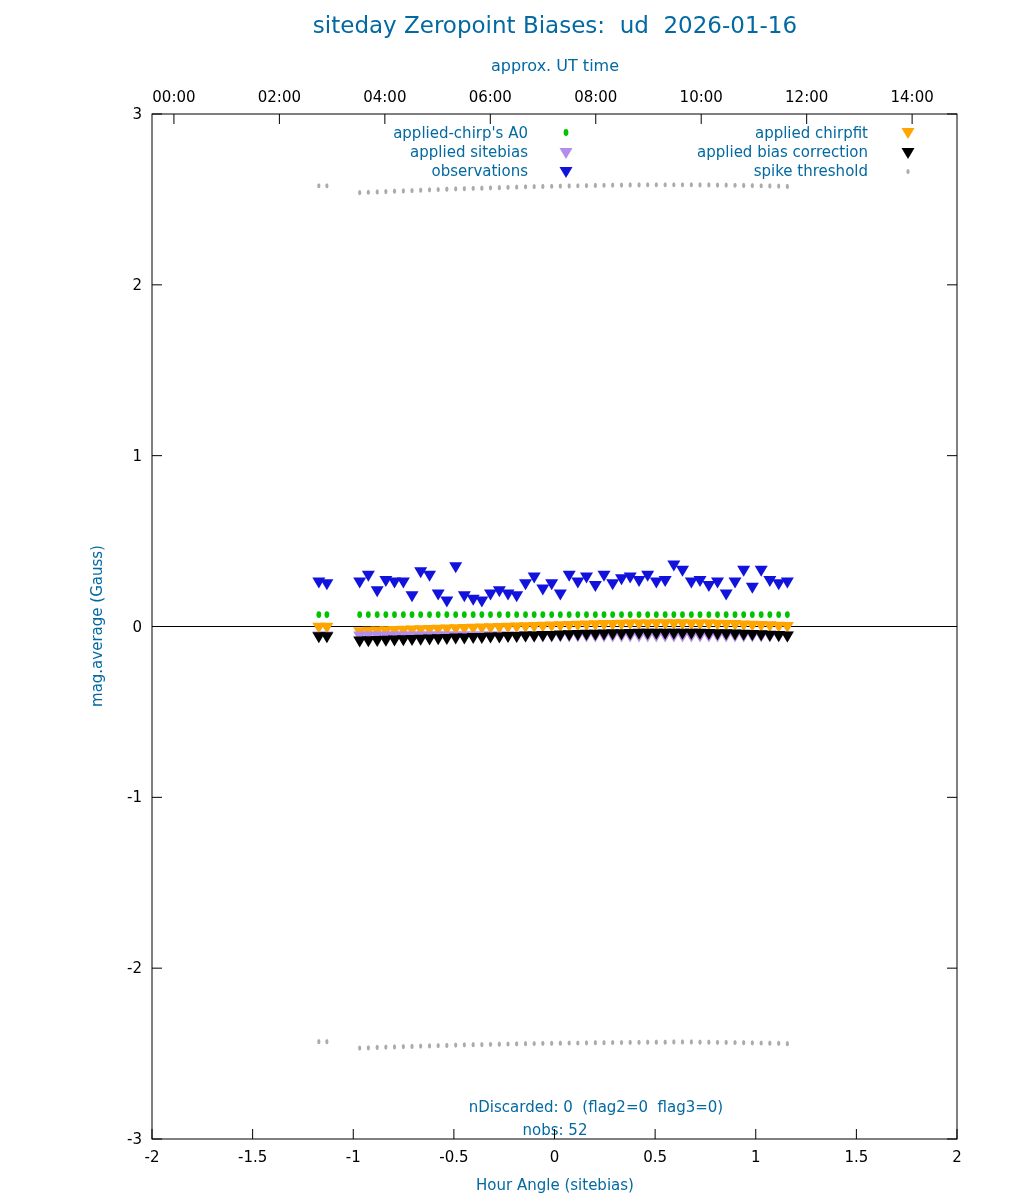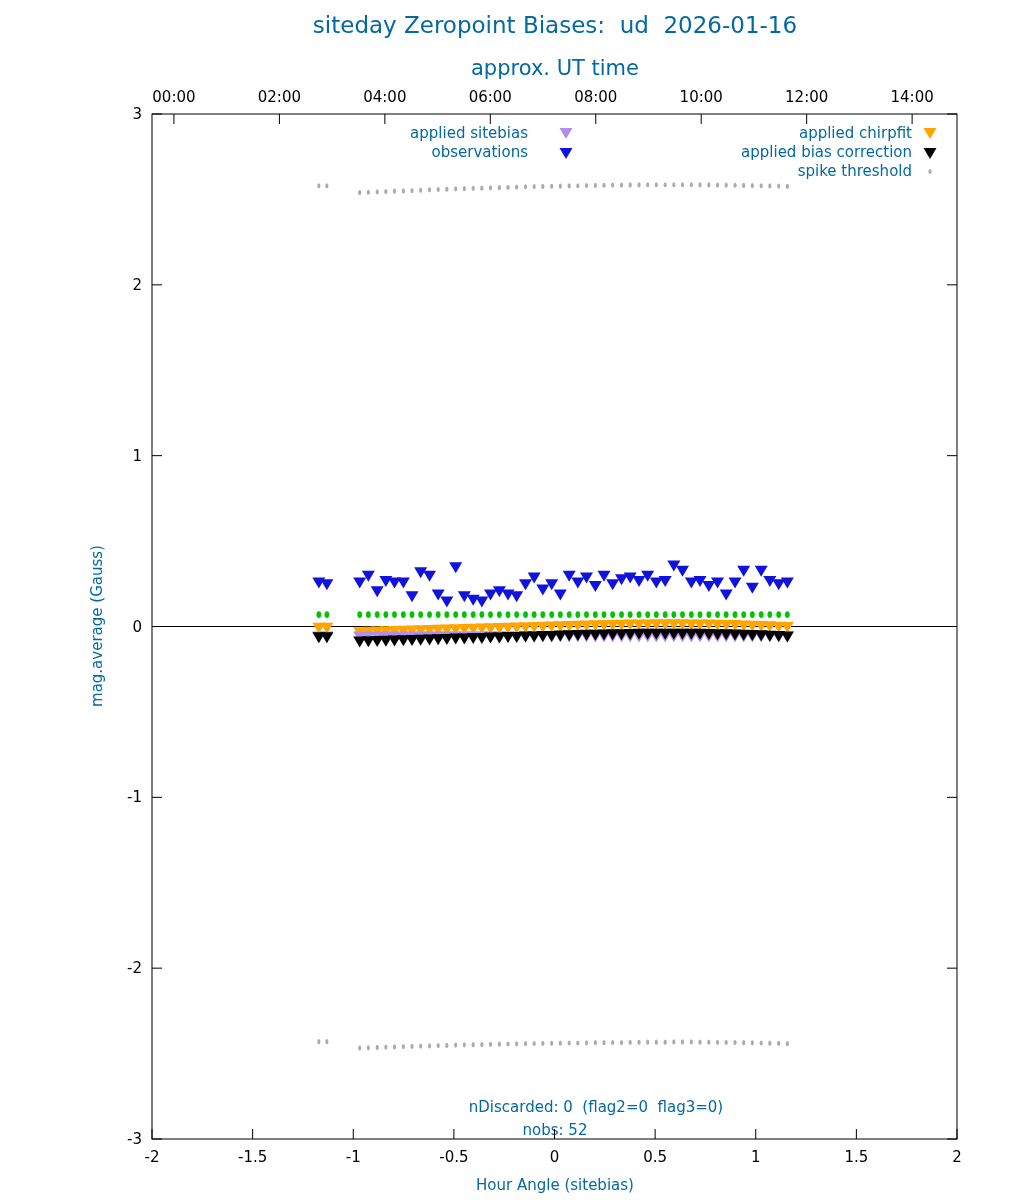--- a/index.html
+++ b/index.html
@@ -1,49 +1,57 @@
 <!DOCTYPE html>
 <html><head>
 <meta charset="utf-8">
 <style>
   html,body{margin:0;padding:0;background:#ffffff;}
   #page{position:relative;width:1024px;height:1200px;background:#ffffff;
         font-family:"DejaVu Sans", sans-serif;color:#0369a1;overflow:hidden;}
   .abs{position:absolute;}
   #title{top:12px;left:152px;width:806px;text-align:center;font-size:23px;white-space:pre;}
-  #top-axis-label{top:56px;left:152px;width:806px;text-align:center;font-size:21px;}
+  #top-axis-label{top:56px;left:152px;width:806px;text-align:center;font-size:16px;}
   #y-axis-label{top:626px;left:97px;transform:translate(-50%,-50%) rotate(-90deg);
                 font-size:15px;white-space:nowrap;}
   #x-axis-label{top:1176px;left:152px;width:806px;text-align:center;font-size:15px;}
   #nobs-line{top:1121px;left:152px;width:806px;text-align:center;font-size:15px;white-space:pre;}
   #ndiscarded-line{top:1098px;left:152px;width:806px;text-align:center;font-size:15px;white-space:pre;padding-left:41px;}
   .legend-col{position:absolute;top:123px;}
   .legend-row{display:flex;align-items:center;height:19.4px;}
   .legend-label{flex:1;text-align:right;font-size:15px;white-space:nowrap;}
   .legend-marker{width:76px;display:flex;justify-content:center;align-items:center;}
   #legend-left{left:152px;width:452px;}
   #legend-left .legend-label{width:376px;flex:none;}
   #legend-left .legend-marker{width:76px;}
   #legend-right{left:458px;width:490px;}
-  #legend-right .legend-label{width:410px;flex:none;padding-left:44px;}
+  #legend-right .legend-label{width:410px;flex:none;}
   #legend-right .legend-marker{width:80px;}
   svg text{font-family:"DejaVu Sans", sans-serif;font-size:15px;fill:#000;}
 </style>
 </head>
 <body>
 
 <div id="page">
   <div class="abs" id="title">siteday Zeropoint Biases:  ud  2026-01-16</div>
   <div class="abs" id="top-axis-label">approx. UT time</div>
   <div class="abs" id="y-axis-label">mag.average (Gauss)</div>
   <div class="abs" id="x-axis-label">Hour Angle (sitebias)</div>
   <div class="abs" id="nobs-line">nobs: 52</div>
   <div class="abs" id="ndiscarded-line">nDiscarded: 0  (flag2=0  flag3=0)</div>
 
   <div class="legend-col" id="legend-left">
+      <div class="legend-row">
+        <span class="legend-label">applied-chirp's A0</span>
+        <span class="legend-marker">
+          <svg width="16" height="15">
+            <ellipse cx="8" cy="7.5" rx="2.4" ry="3.4" fill="#00C400"></ellipse>
+          </svg>
+        </span>
+      </div>
       <div class="legend-row">
         <span class="legend-label">applied sitebias</span>
         <span class="legend-marker">
           <svg width="16" height="15">
             <polygon points="1.5,3 14.5,3 8,14" fill="#B48CEC"></polygon>
           </svg>
         </span>
       </div>
       <div class="legend-row">
         <span class="legend-label">observations</span>

